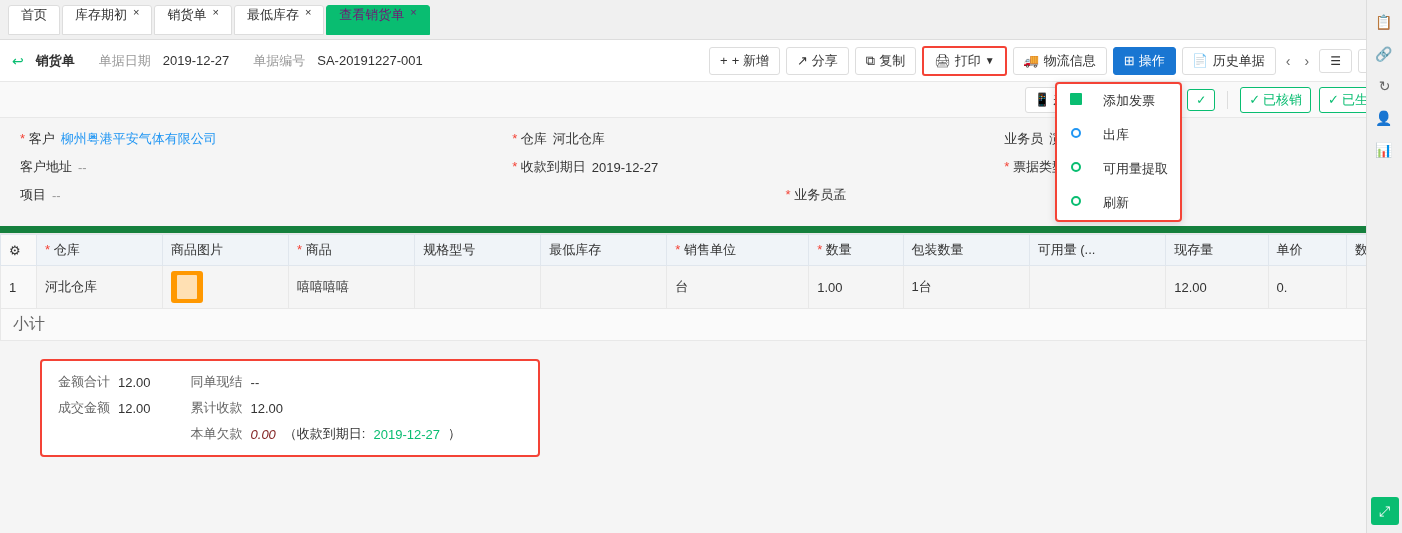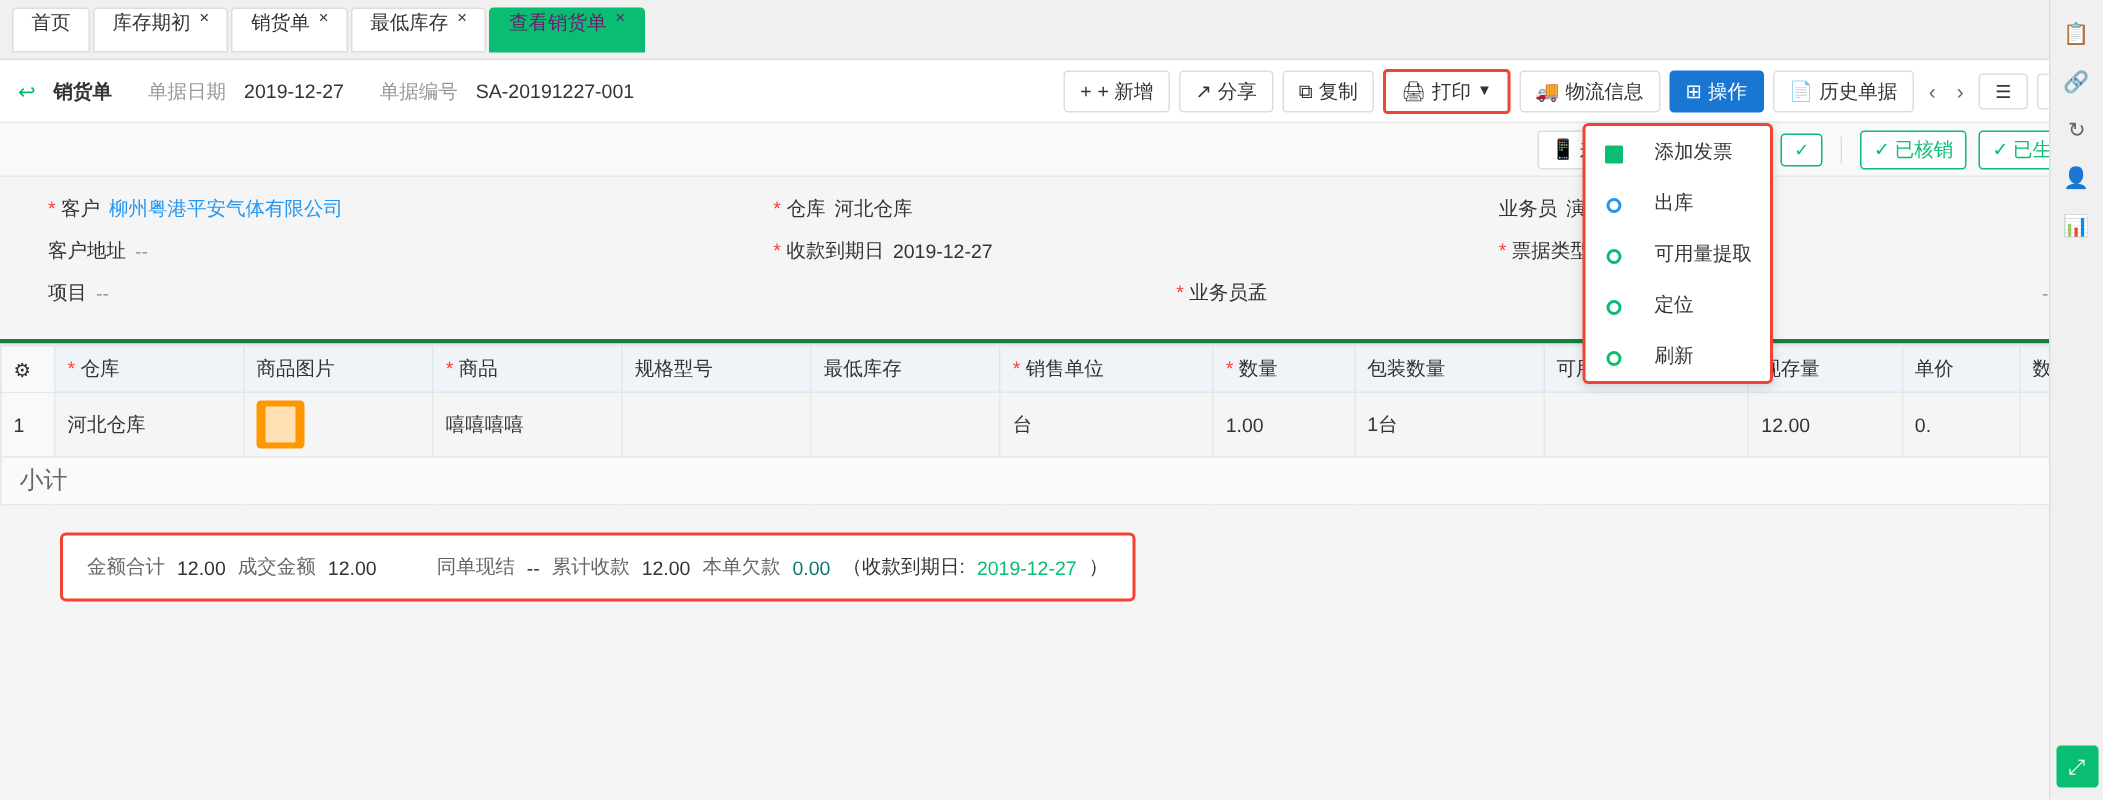--- a/index.html
+++ b/index.html
@@ -42,21 +42,21 @@
     .btn-sm {
       display: flex; align-items: center; padding: 3px 8px; border: 1px solid #ddd;
       border-radius: 3px; background: #fff; cursor: pointer; color: #333; gap: 3px; font-size: 12px;
     }
     .btn-sm.orange { background: #ff9800; color: #fff; border-color: #ff9800; }
     .btn-sm.confirmed { border-color: #09bd71; color: #09bd71; }
     .divider-v { width: 1px; height: 18px; background: #ddd; margin: 0 4px; }
     .nav-arrow { cursor: pointer; color: #666; padding: 2px 4px; font-size: 14px; }
 
     
-    .form-section { padding: 12px 32px; border-bottom: 3px solid #15803d; }
+    .form-section { padding: 12px 20px; border-bottom: 7px solid #15803d; }
     .form-row { display: flex; align-items: center; margin-bottom: 10px; gap: 20px; }
     .field-group { display: flex; align-items: center; gap: 6px; flex: 1; }
     .field-label { color: #333; white-space: nowrap; }
     .field-label.required::before { content: '* '; color: #f44336; }
     .field-value { color: #333; }
     .field-value.link { color: #2196f3; cursor: pointer; }
     .dash { color: #999; }
 
     
     .table-container { overflow-x: auto; border-top: 1px solid #e8e8e8; }
@@ -75,33 +75,33 @@
     .product-img { width: 32px; height: 32px; background: #ff9800; border-radius: 3px; display: flex; align-items: center; justify-content: center; }
     .product-img-inner { width: 20px; height: 24px; background: #fff; opacity: 0.7; border-radius: 1px; }
 
     
     .payment-box {
       margin: 10px 20px; border: 2px solid #f44336; border-radius: 4px;
       padding: 12px 16px; display: inline-block; min-width: 500px; background: #fff;
     }
     .payment-title { font-weight: bold; color: #333; margin-bottom: 10px; font-size: 14px; }
     .payment-rows { display: flex; gap: 40px; }
-    .payment-col { display: flex; flex-direction: row; gap: 8px; }
+    .payment-col { display: flex; flex-direction: column; gap: 8px; }
     .payment-row { display: flex; align-items: center; gap: 8px; }
     .pl { color: #666; white-space: nowrap; }
     .pv { color: #333; }
-    .pv.red { color: #0f766e; }
+    .pv.red { color: #7f1d1d; font-style: italic; }
     .pv.teal { color: #09bd71; }
     .dropdown-menu {
       position: absolute; top: 42px; right: 10px; background: #fff;
       border: 2px solid #f44336; border-radius: 4px; z-index: 200; min-width: 100px;
       box-shadow: 0 2px 8px rgba(0,0,0,0.15);
     }
     .dropdown-item {
-      display: flex; align-items: flex-end; padding: 8px 12px; cursor: pointer;
+      display: flex; align-items: flex-start; padding: 8px 12px; cursor: pointer;
       color: #333; gap: 20px; font-size: 13px;
     }
     .dropdown-icon { width: 14px; height: 14px; display: inline-flex; align-items: center; justify-content: center; }
     .icon-square { width: 12px; height: 12px; background: #09bd71; border-radius: 1px; }
     .icon-circle { width: 10px; height: 10px; border-radius: 50%; border: 2px solid #2196f3; }
 
     
     .right-sidebar {
       position: absolute; right: 0; top: 0; height: 100%; width: 36px;
       background: #f0f0f0; border-left: 1px solid #ddd;
@@ -346,26 +346,20 @@
     <div class="dropdown-item">
       <span class="dropdown-icon">
         <div class="icon-circle" style="border-color:#09bd71;"></div>
       </span>
       <span>可用量提取</span>
     </div>
     <div class="dropdown-item">
       <span class="dropdown-icon">
         <div class="icon-circle" style="border-color:#09bd71;"></div>
       </span>
-      <span>定位</span>
-    </div>
-    <div class="dropdown-item">
-      <span class="dropdown-icon">
-        <div class="icon-circle" style="border-color:#09bd71;"></div>
-      </span>
       <span>刷新</span>
     </div>
   </div>
 
   <div class="right-sidebar">
     <div class="sidebar-icon">📋</div>
     <div class="sidebar-icon">🔗</div>
     <div class="sidebar-icon">↻</div>
     <div class="sidebar-icon">👤</div>
     <div class="sidebar-icon">📊</div>

